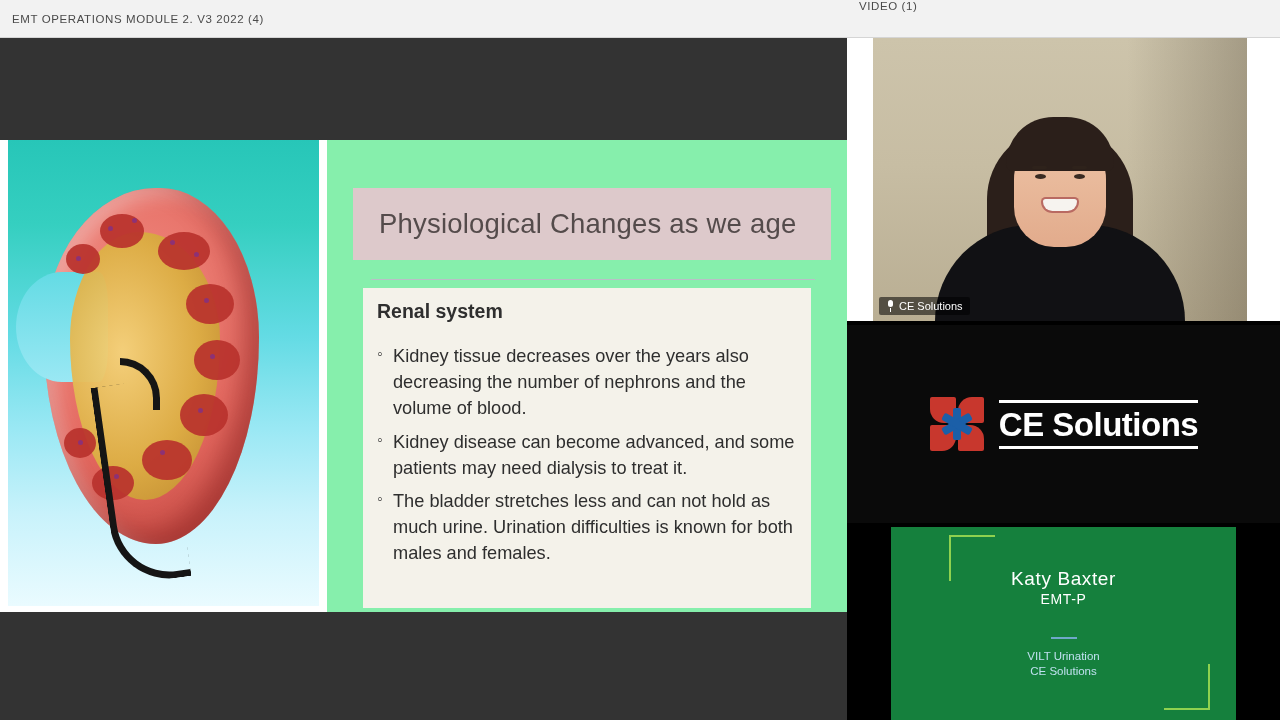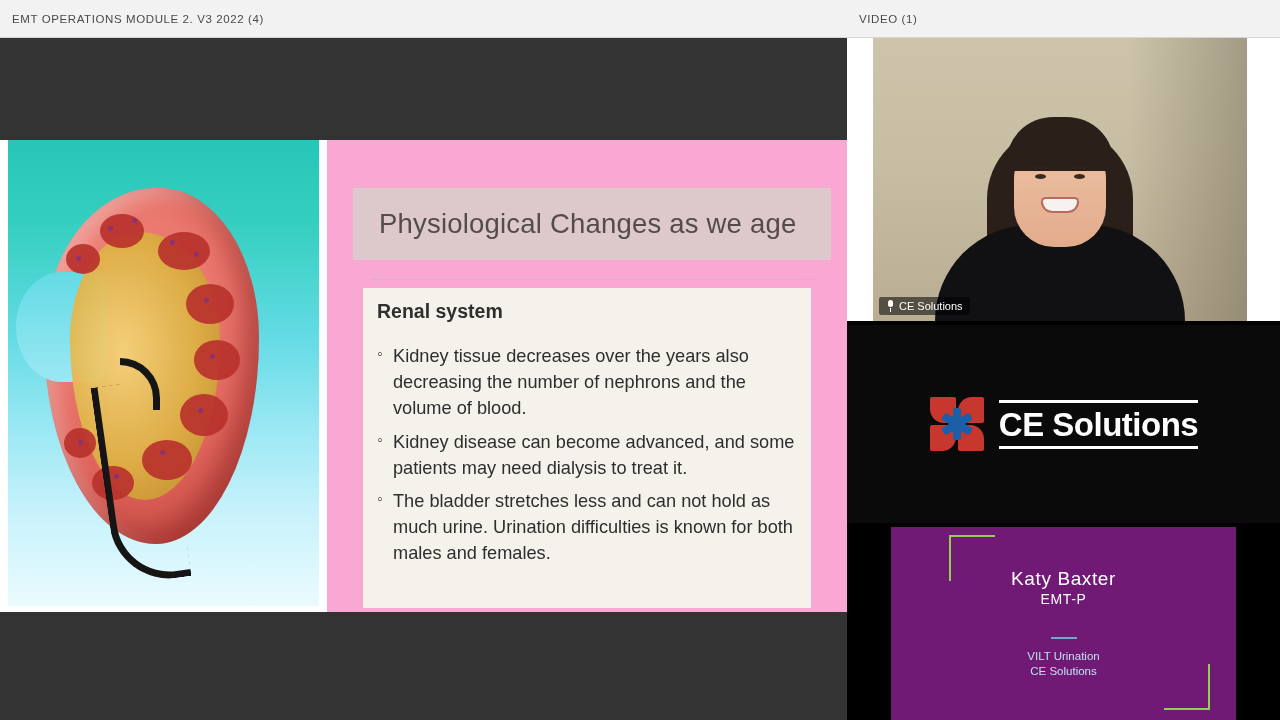--- a/index.html
+++ b/index.html
@@ -44,21 +44,21 @@
     position: absolute;
     left: 0; top: 38px;
     width: 847px; height: 682px;
     background: #333333;
   }
   
   .slide {
     position: absolute;
     left: 0; top: 102px;
     width: 847px; height: 472px;
-    background: #f9a8d4;
+    background: #86efac;
     display: flex;
   }
   .slide-left-img {
     position: relative;
     width: 327px; height: 472px;
     background: #ffffff;
     overflow: hidden;
   }
   .kidney-art {
     position: absolute;
@@ -192,21 +192,20 @@
   .right-col {
     position: relative;
     width: 433px; height: 720px;
     background: #000;
   }
   .video-header {
     height: 38px;
     background: #f2f2f2;
     border-bottom: 1px solid #d5d5d5;
     display: flex;
-    align-items: center;
     padding: 0 12px;
   }
   .video-header-label {
     font-size: 11.5px;
     letter-spacing: .6px;
     color: #4a4a4a;
     text-transform: uppercase;
   }
 
   
@@ -408,21 +407,21 @@
   .tile-card {
     position: absolute;
     left: 0; top: 527px;
     width: 433px; height: 193px;
     background: #000;
   }
   .card-inner {
     position: absolute;
     left: 44px; top: 0;
     width: 345px; height: 193px;
-    background: #701a75;
+    background: #15803d;
     overflow: hidden;
   }
   .corner {
     position: absolute;
     width: 46px; height: 46px;
     border-color: #8fd14f;
   }
   .corner.tl {
     left: 58px; top: 8px;
     border-top: 2px solid #8fd14f;

